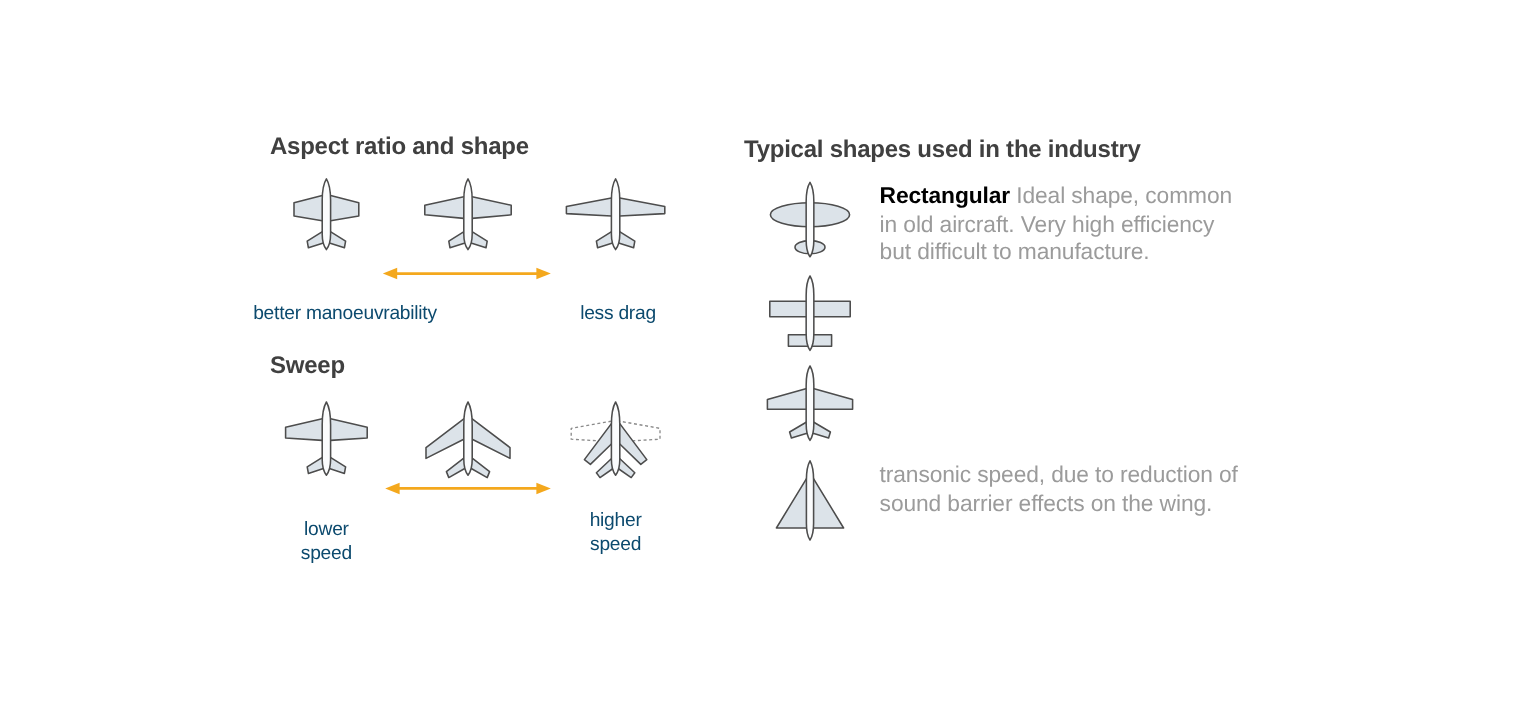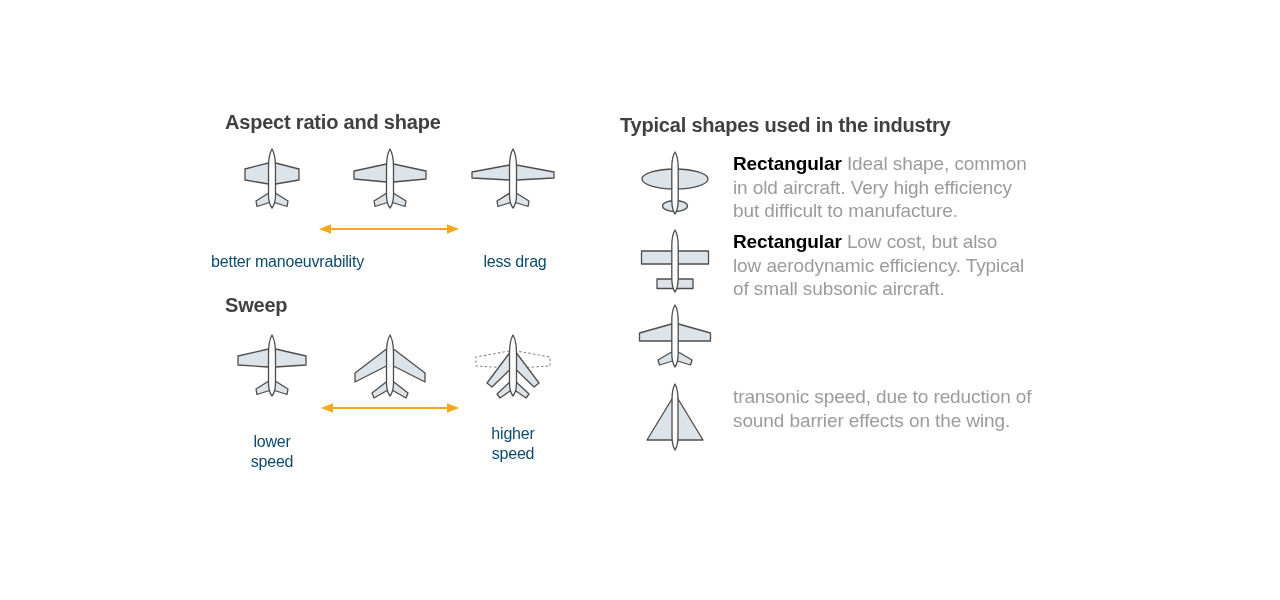--- a/index.html
+++ b/index.html
@@ -135,25 +135,20 @@
     <span class="line">but difficult to manufacture.</span>
   </div>
 
   <div class="industry-item-icon" style="left:636px; top:228px;">
     <svg width="78" height="72" viewBox="0 0 78 72" fill="none" stroke="#4d4d4d" stroke-width="1.3" stroke-linejoin="round">
       <rect x="5.5" y="23" width="67" height="13" fill="#dce3e9"></rect>
       <rect x="21" y="51" width="36" height="9.5" fill="#dce3e9"></rect>
       <path d="M39,2 C41.2,5.5 42.2,11 42.2,18 L42.2,50 C42.2,56.5 40.8,61.5 39,64 C37.2,61.5 35.8,56.5 35.8,50 L35.8,18 C35.8,11 36.8,5.5 39,2 Z" fill="#fbfcfd"></path>
     </svg>
   </div>
-  <div class="industry-text" style="top:230px;">
-    <span class="line"><b>Rectangular</b> <span>Low cost, but also</span></span>
-    <span class="line">low aerodynamic efficiency. Typical</span>
-    <span class="line">of small subsonic aircraft.</span>
-  </div>
 
   <div class="industry-item-icon" style="left:636px; top:303px;">
     <svg width="78" height="72" viewBox="0 0 78 72" fill="none" stroke="#4d4d4d" stroke-width="1.3" stroke-linejoin="round">
       <path d="M35.5,21 L3.5,30 L3.5,38 L74.5,38 L74.5,30 L42.5,21 Z" fill="#dce3e9"></path>
       <path d="M39,47 L56,57 L54.5,62 L41.5,58 L39,61 L36.5,58 L23.5,62 L22,57 Z" fill="#dce3e9"></path>
       <path d="M39,2 C41.2,5.5 42.2,11 42.2,18 L42.2,50 C42.2,56.5 40.8,61.5 39,64 C37.2,61.5 35.8,56.5 35.8,50 L35.8,18 C35.8,11 36.8,5.5 39,2 Z" fill="#fbfcfd"></path>
     </svg>
   </div>
 
   <div class="industry-item-icon" style="left:636px; top:381px;">

